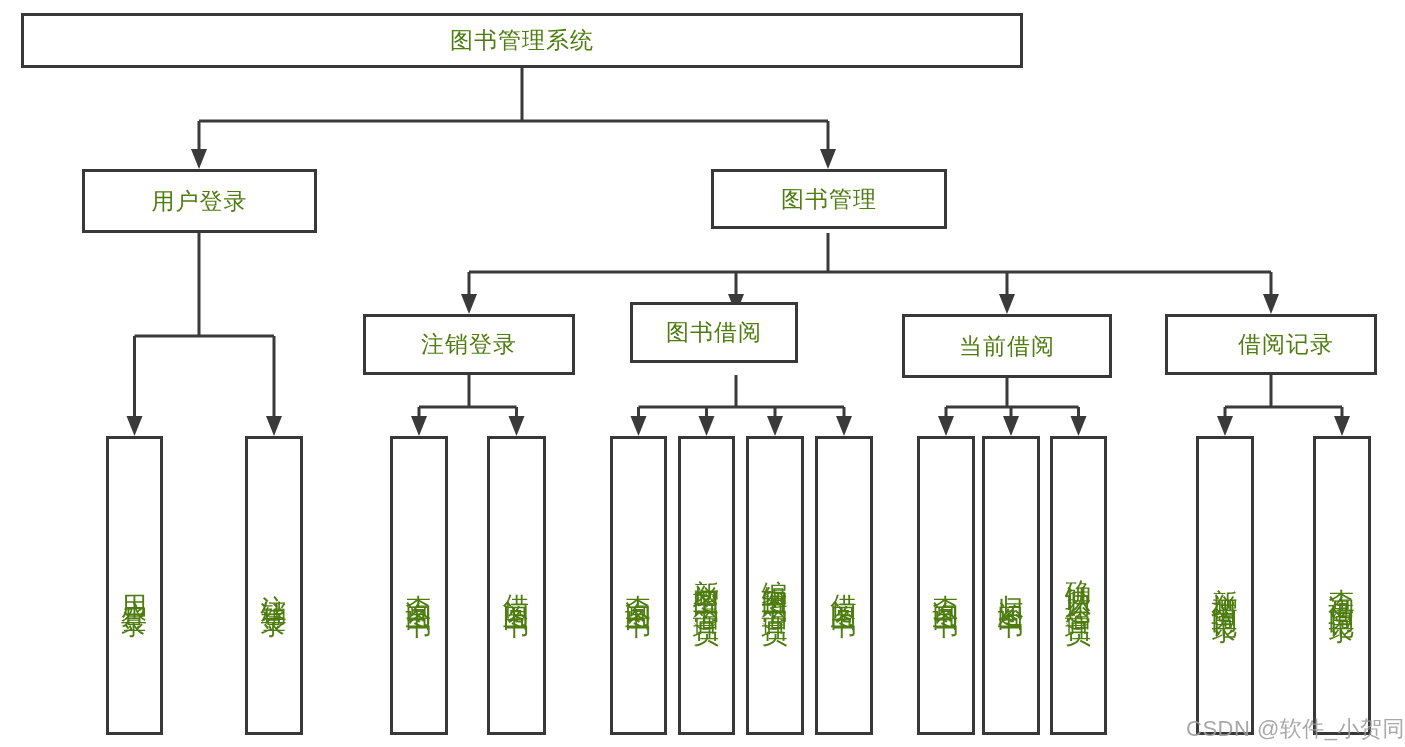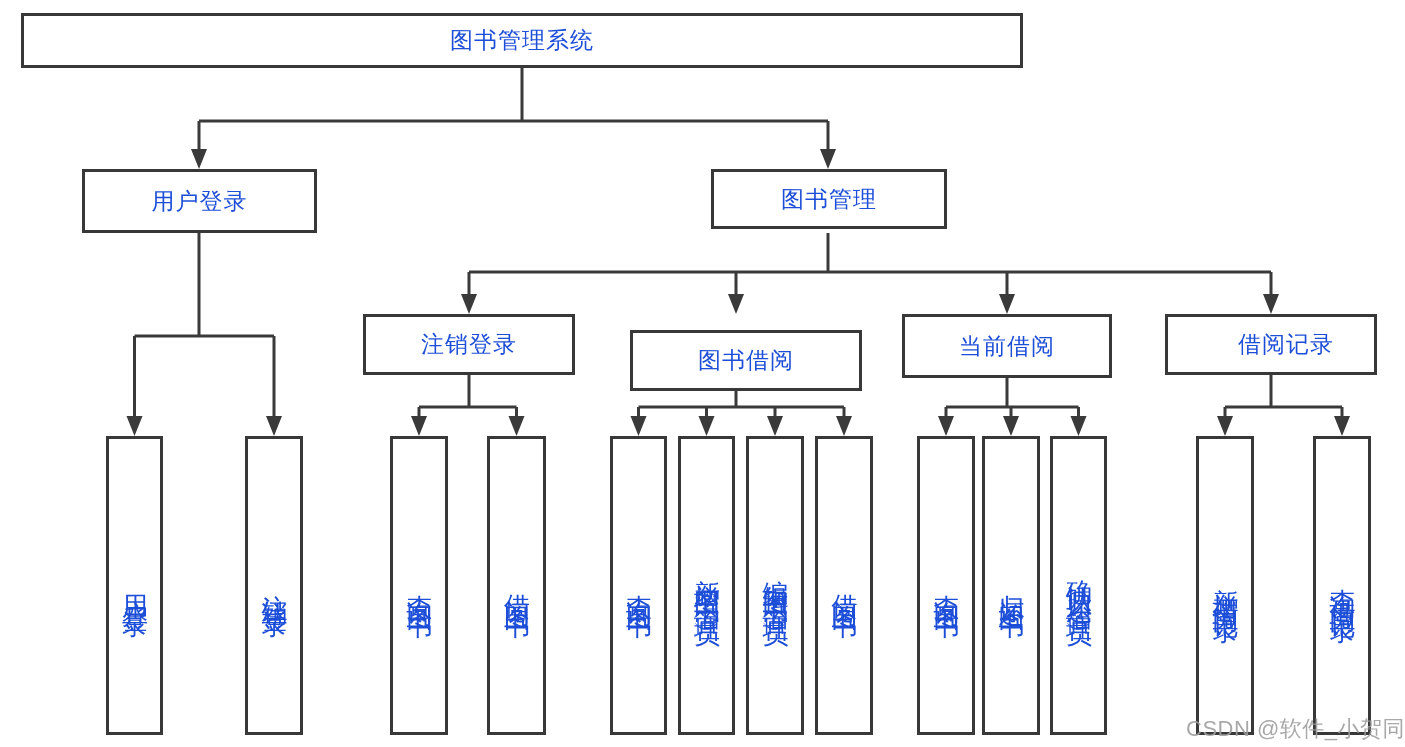--- a/index.html
+++ b/index.html
@@ -24,22 +24,21 @@
     pointer-events: none;
   }
   .box {
     position: absolute;
     box-sizing: border-box;
     border: 3px solid #383838;
     background: #ffffff;
     display: flex;
     align-items: center;
     justify-content: center;
-    color: #1d4ed8;
-    font-family: Liberation Serif, serif;
+    color: #4d7c0f;
   }
   .hbox {
     font-size: 23px;
     letter-spacing: 1px;
     white-space: nowrap;
   }
   .vbox {
     writing-mode: vertical-rl;
     text-orientation: mixed;
     font-size: 26px;
@@ -47,21 +46,21 @@
     white-space: nowrap;
     line-height: 1;
   }
   
   .n-root   { left: 21px;  top: 13px;  width: 1002px; height: 55px; }
   
   .n-login2 { left: 82px;  top: 169px; width: 235px; height: 64px; }
   .n-mgmt   { left: 711px; top: 169px; width: 236px; height: 60px; }
   
   .n-rec    { left: 363px;  top: 314px; width: 212px; height: 61px; }
-  .n-borrow { left: 630px;  top: 330px; width: 232px; height: 61px; }
+  .n-borrow { left: 630px;  top: 302px; width: 168px; height: 61px; }
   .n-cur    { left: 902px;  top: 314px; width: 210px; height: 64px; }
   .n-hist   { left: 1165px; top: 314px; width: 212px; height: 61px; padding-left: 30px; }
   
   .leaf { top: 436px; height: 299px; }
   .lf0  { left: 106px;  width: 57px; }
   .lf1  { left: 245px;  width: 58px; }
   .lf2  { left: 390px;  width: 58px; }
   .lf3  { left: 487px;  width: 59px; }
   .lf4  { left: 610px;  width: 57px; }
   .lf5  { left: 678px;  width: 57px; }

